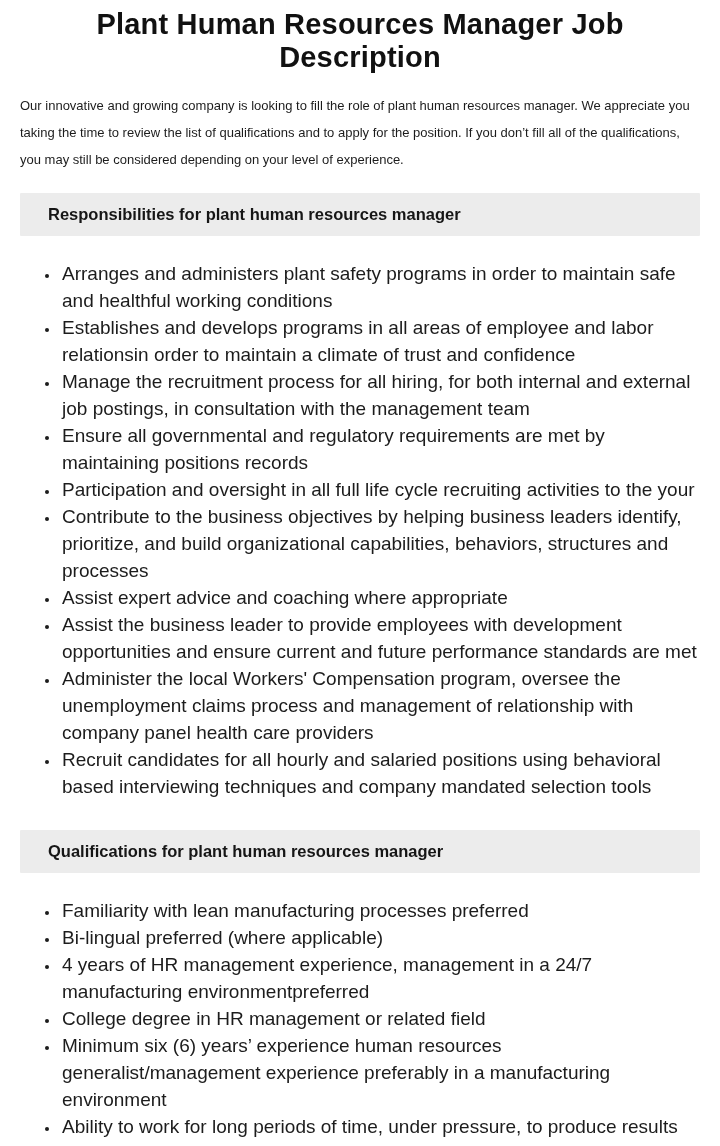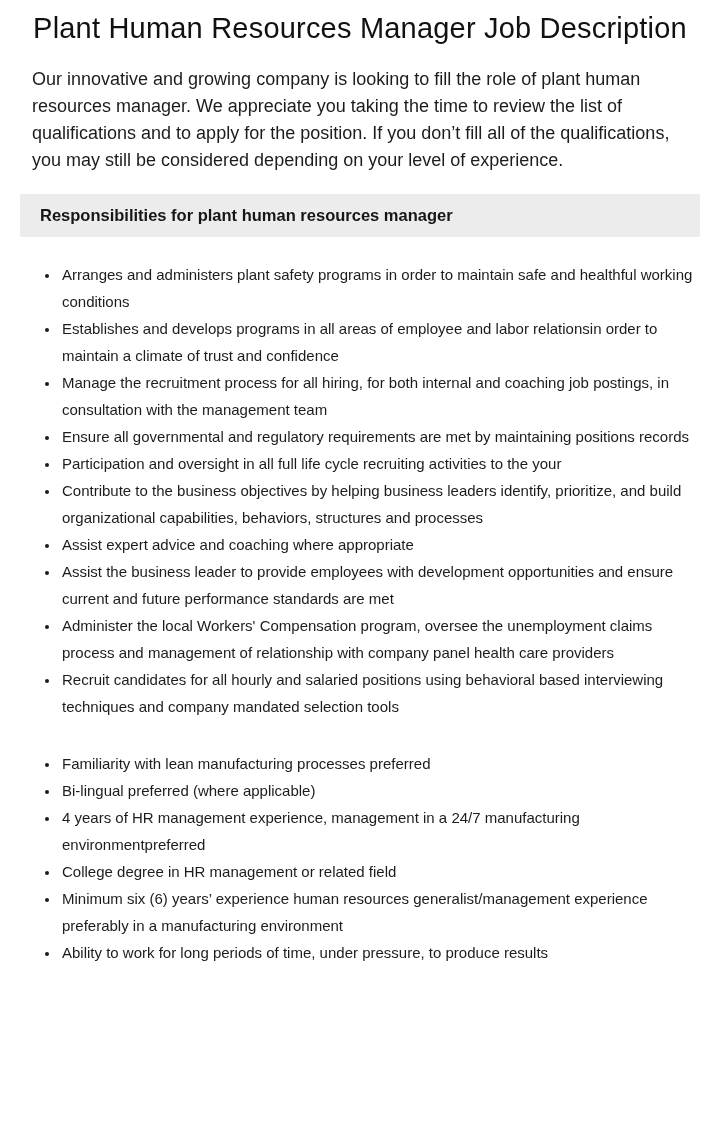--- a/index.html
+++ b/index.html
@@ -14,46 +14,46 @@
     color: #191919;
     -webkit-font-smoothing: antialiased;
   }
   .page {
     padding: 6px 20px 24px 20px;
     box-sizing: border-box;
   }
   h1.page-title {
     margin: 2px 0 18px 0;
     font-size: 29px;
-    line-height: 40px;
-    font-weight: 400;
+    line-height: 33px;
+    font-weight: 700;
     text-align: center;
     color: #111111;
     letter-spacing: 0.2px;
   }
   p.intro {
-    margin: 0 0 20px 12px;
-    font-size: 18px;
+    margin: 0 0 20px 0;
+    font-size: 13px;
     line-height: 27px;
     color: #1c1c1c;
   }
   .section-heading {
     background: #ececec;
     font-size: 16.5px;
     font-weight: 700;
     color: #161616;
-    padding: 12px 20px;
+    padding: 12px 28px;
     margin: 0;
     border-radius: 1px;
   }
   ul.bullet-list {
     margin: 24px 0 30px 0;
     padding: 0 0 0 40px;
     list-style: disc outside;
-    font-size: 15px;
+    font-size: 19px;
     line-height: 27px;
     color: #1c1c1c;
   }
   ul.bullet-list li {
     margin: 0;
     padding-left: 2px;
   }
   ul.bullet-list li::marker {
     font-size: 13px;
     color: #1c1c1c;
@@ -67,32 +67,33 @@
 
   <h1 class="page-title">Plant Human Resources Manager Job Description</h1>
 
   <p class="intro">Our innovative and growing company is looking to fill the role of plant human resources manager. We appreciate you taking the time to review the list of qualifications and to apply for the position. If you don’t fill all of the qualifications, you may still be considered depending on your level of experience.</p>
 
   <section>
     <div class="section-heading">Responsibilities for plant human resources manager</div>
     <ul class="bullet-list">
       <li>Arranges and administers plant safety programs in order to maintain safe and healthful working conditions</li>
       <li>Establishes and develops programs in all areas of employee and labor relationsin order to maintain a climate of trust and confidence</li>
-      <li>Manage the recruitment process for all hiring, for both internal and coaching job postings, in consultation with the management team</li>
+      <li>Manage the recruitment process for all hiring, for both internal and external job postings, in consultation with the management team</li>
       <li>Ensure all governmental and regulatory requirements are met by maintaining positions records</li>
       <li>Participation and oversight in all full life cycle recruiting activities to the your</li>
       <li>Contribute to the business objectives by helping business leaders identify, prioritize, and build organizational capabilities, behaviors, structures and processes</li>
       <li>Assist expert advice and coaching where appropriate</li>
       <li>Assist the business leader to provide employees with development opportunities and ensure current and future performance standards are met</li>
       <li>Administer the local Workers' Compensation program, oversee the unemployment claims process and management of relationship with company panel health care providers</li>
       <li>Recruit candidates for all hourly and salaried positions using behavioral based interviewing techniques and company mandated selection tools</li>
     </ul>
   </section>
 
   <section>
+    <div class="section-heading">Qualifications for plant human resources manager</div>
     <ul class="bullet-list">
       <li>Familiarity with lean manufacturing processes preferred</li>
       <li>Bi-lingual preferred (where applicable)</li>
       <li>4 years of HR management experience, management in a 24/7 manufacturing environmentpreferred</li>
       <li>College degree in HR management or related field</li>
       <li>Minimum six (6) years’ experience human resources generalist/management experience preferably in a manufacturing environment</li>
       <li>Ability to work for long periods of time, under pressure, to produce results</li>
     </ul>
   </section>
 

